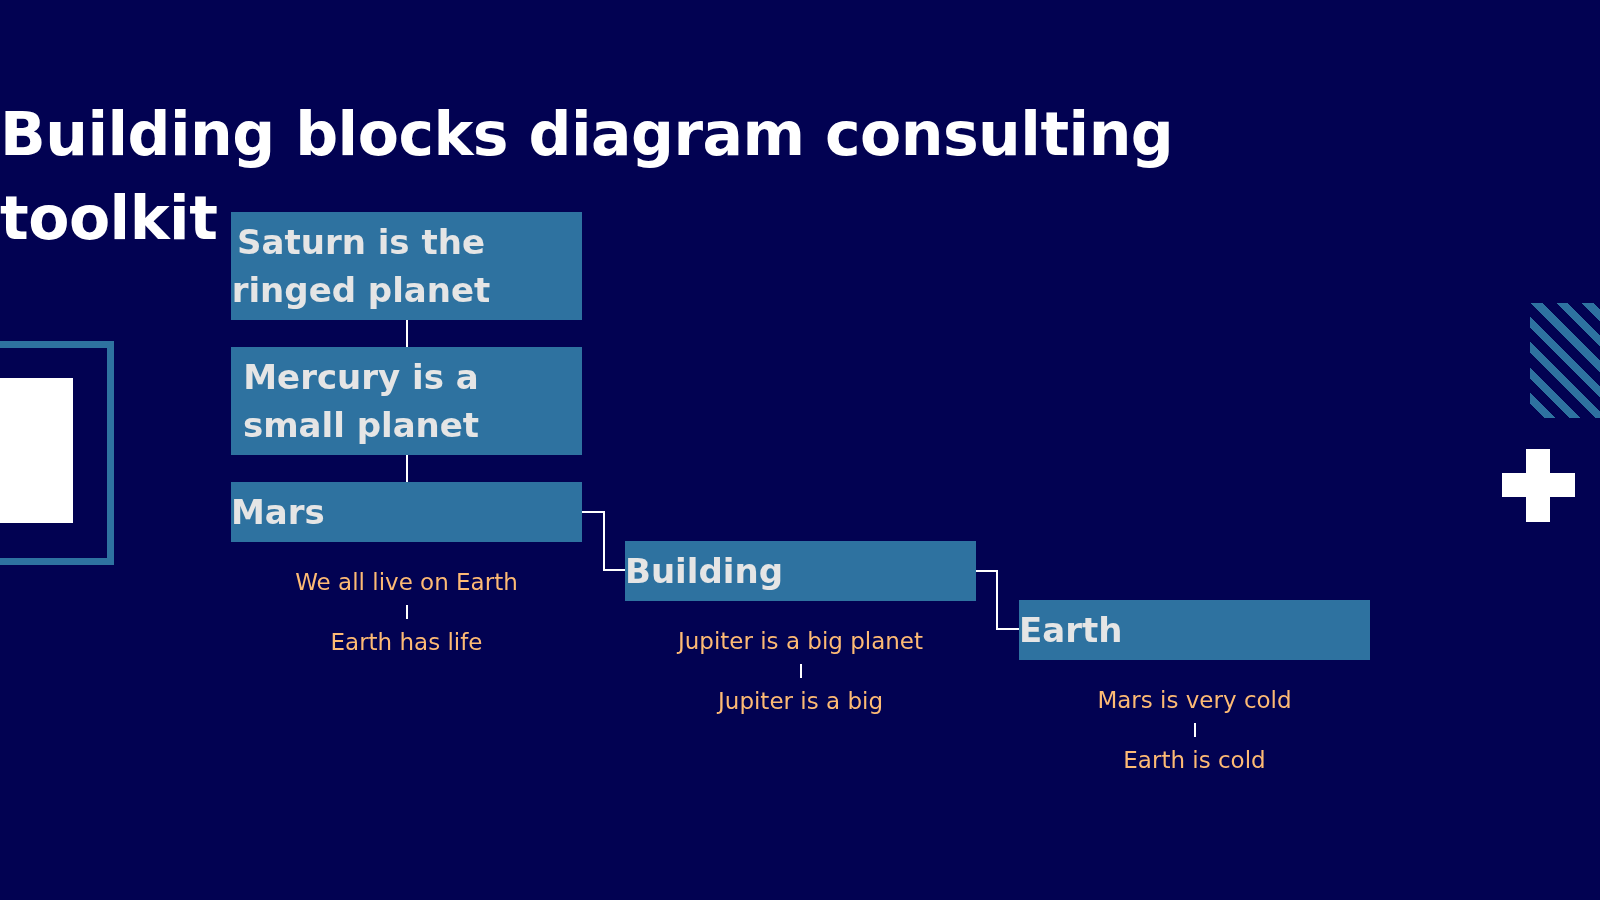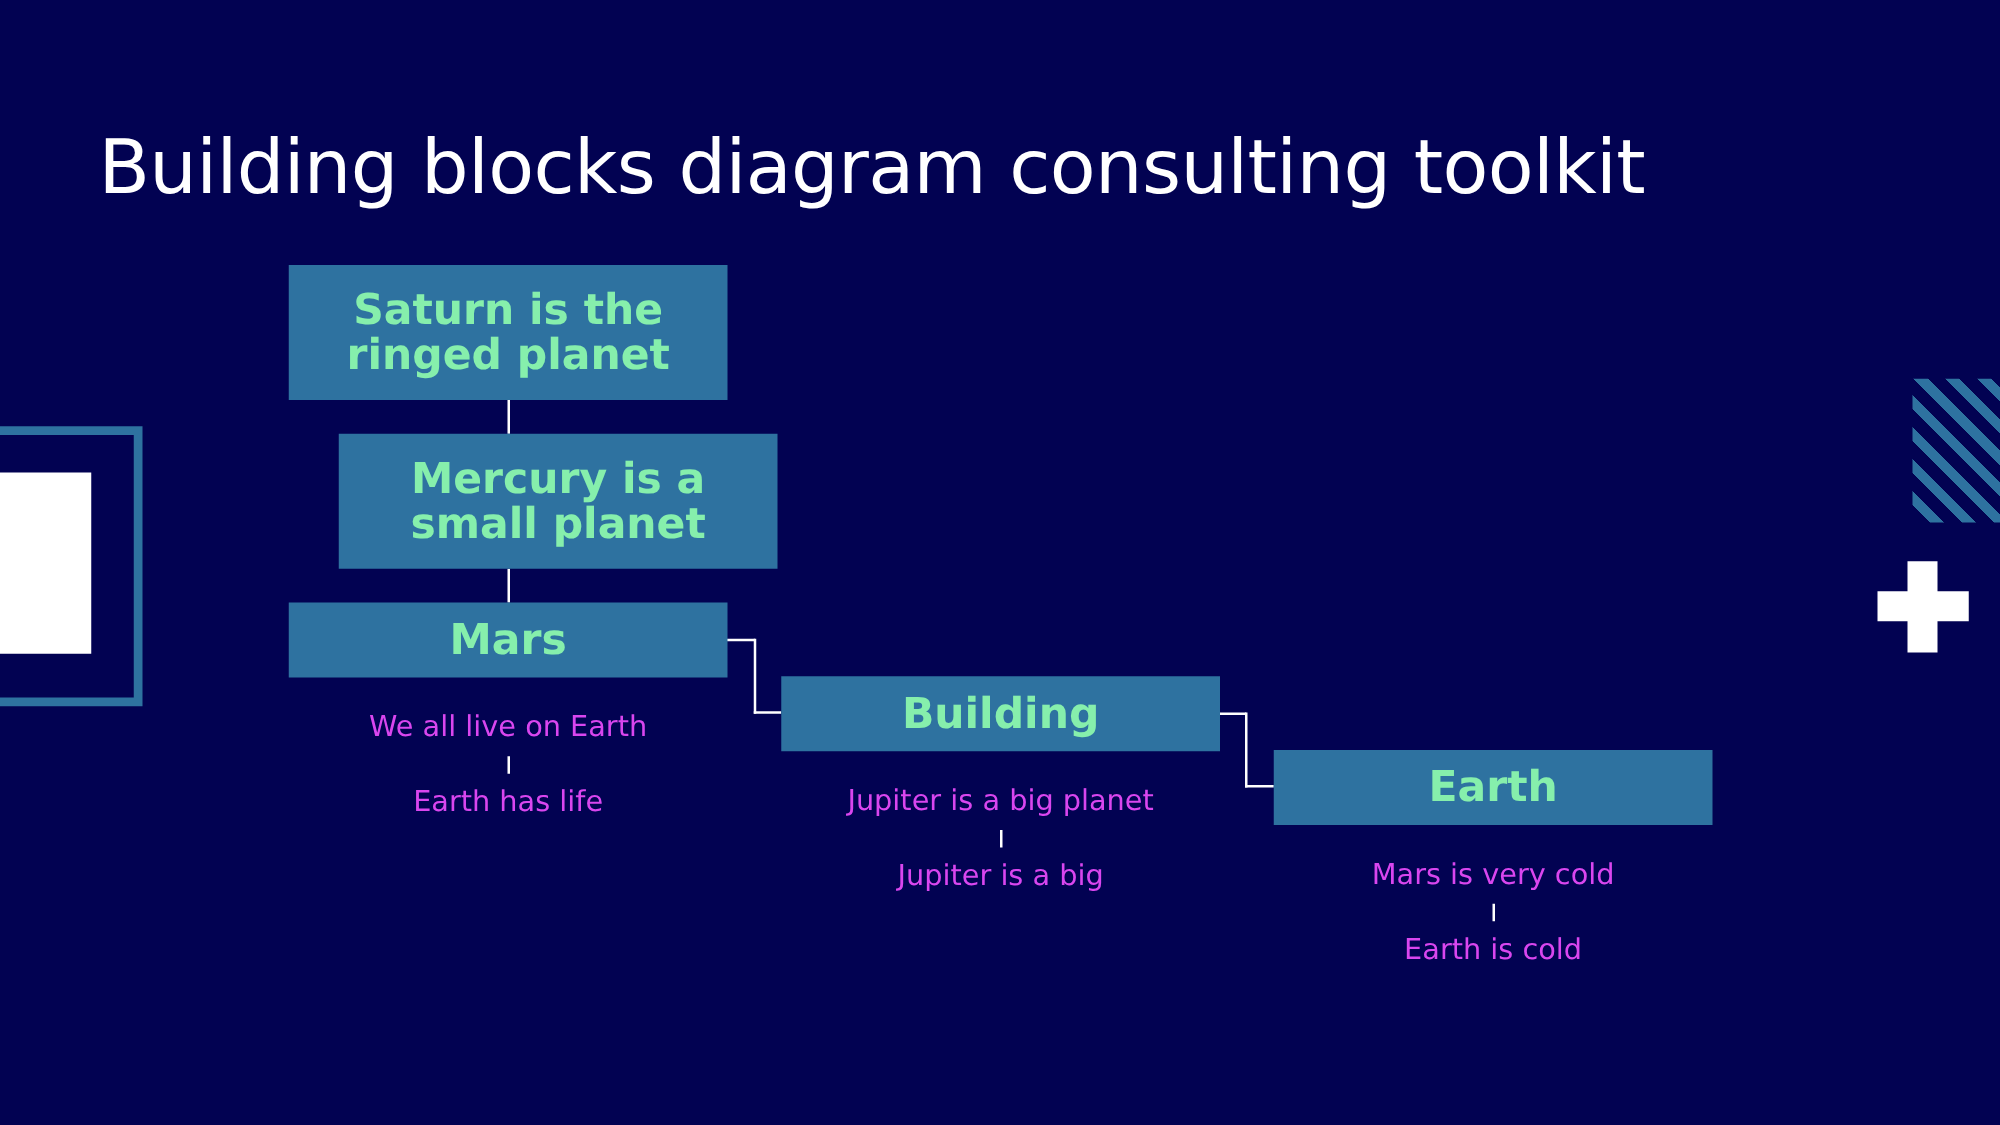--- a/index.html
+++ b/index.html
@@ -5,32 +5,32 @@
   html, body { margin: 0; padding: 0; }
   body {
     width: 1600px; height: 900px; overflow: hidden;
     background: #020252;
     font-family: "DejaVu Sans", "Liberation Sans", sans-serif;
     color: #ffffff;
     position: relative;
   }
   .title {
     position: absolute; left: 0; top: 92px; width: 1316px;
-    text-align: right; font-size: 60px; font-weight: normal;
+    text-align: left; font-size: 60px; font-weight: bold;
     letter-spacing: -0.5px; line-height: 84px;
   }
   .block {
     position: absolute; background: #2e72a0;
-    display: flex; align-items: center; justify-content: center;
-    text-align: center; font-weight: bold; color: #86efac;
-    font-size: 34px; line-height: 36px;
+    display: flex; align-items: center; 
+    text-align: center; font-weight: bold; color: #e5e5e5;
+    font-size: 34px; line-height: 48px;
   }
   .caption {
     position: absolute; text-align: center; font-size: 23px;
-    line-height: 30px; color: #d946ef;
+    line-height: 30px; color: #fdba74;
   }
   .sep { display: block; width: 2px; height: 14px; background: #fff; margin: 8px auto; }
   .line { position: absolute; background: #ffffff; }
   .deco-frame {
     position: absolute; left: -10px; top: 341px; width: 110px; height: 210px;
     border: 7px solid #2e72a0;
   }
   .deco-white { position: absolute; left: 0; top: 378px; width: 73px; height: 145px; background: #fff; }
   .deco-stripes {
     position: absolute; left: 1530px; top: 303px; width: 70px; height: 115px;
@@ -57,21 +57,21 @@
 <div class="line" style="left:581px;top:511px;width:23px;height:2px;"></div>
 <div class="line" style="left:603px;top:511px;width:2px;height:60px;"></div>
 <div class="line" style="left:603px;top:569px;width:22px;height:2px;"></div>
 <div class="line" style="left:975px;top:570px;width:22px;height:2px;"></div>
 <div class="line" style="left:996px;top:570px;width:2px;height:60px;"></div>
 <div class="line" style="left:996px;top:628px;width:23px;height:2px;"></div>
 
 <div class="block" style="left:231px;top:212px;width:351px;height:108px;">
   <span style="width:260px;">Saturn is the ringed planet</span>
 </div>
-<div class="block" style="left:231px;top:347px;width:351px;height:108px;margin-left:40px;">
+<div class="block" style="left:231px;top:347px;width:351px;height:108px;">
   <span style="width:260px;">Mercury is a small planet</span>
 </div>
 <div class="block" style="left:231px;top:482px;width:351px;height:60px;">
   <span>Mars</span>
 </div>
 <div class="block" style="left:625px;top:541px;width:351px;height:60px;">
   <span>Building</span>
 </div>
 <div class="block" style="left:1019px;top:600px;width:351px;height:60px;">
   <span>Earth</span>

